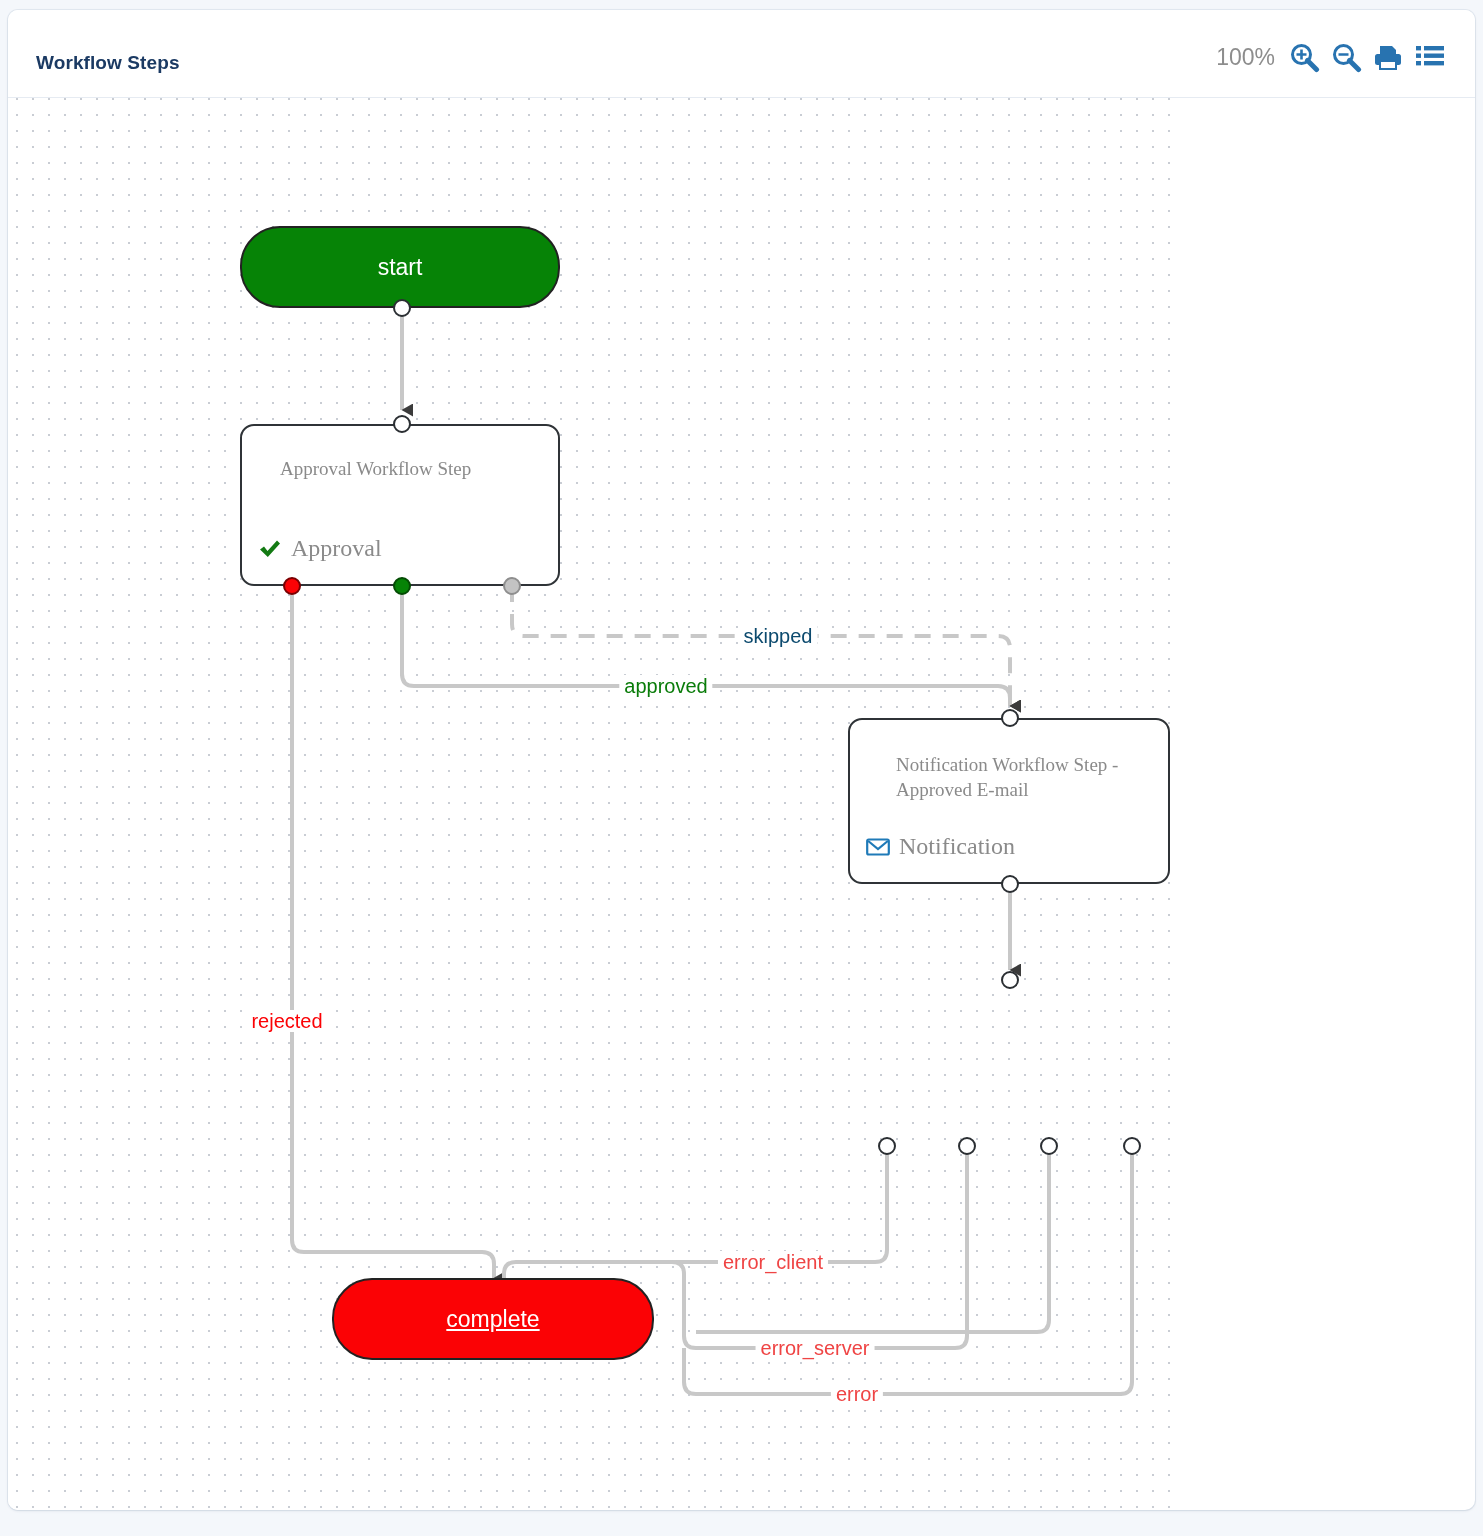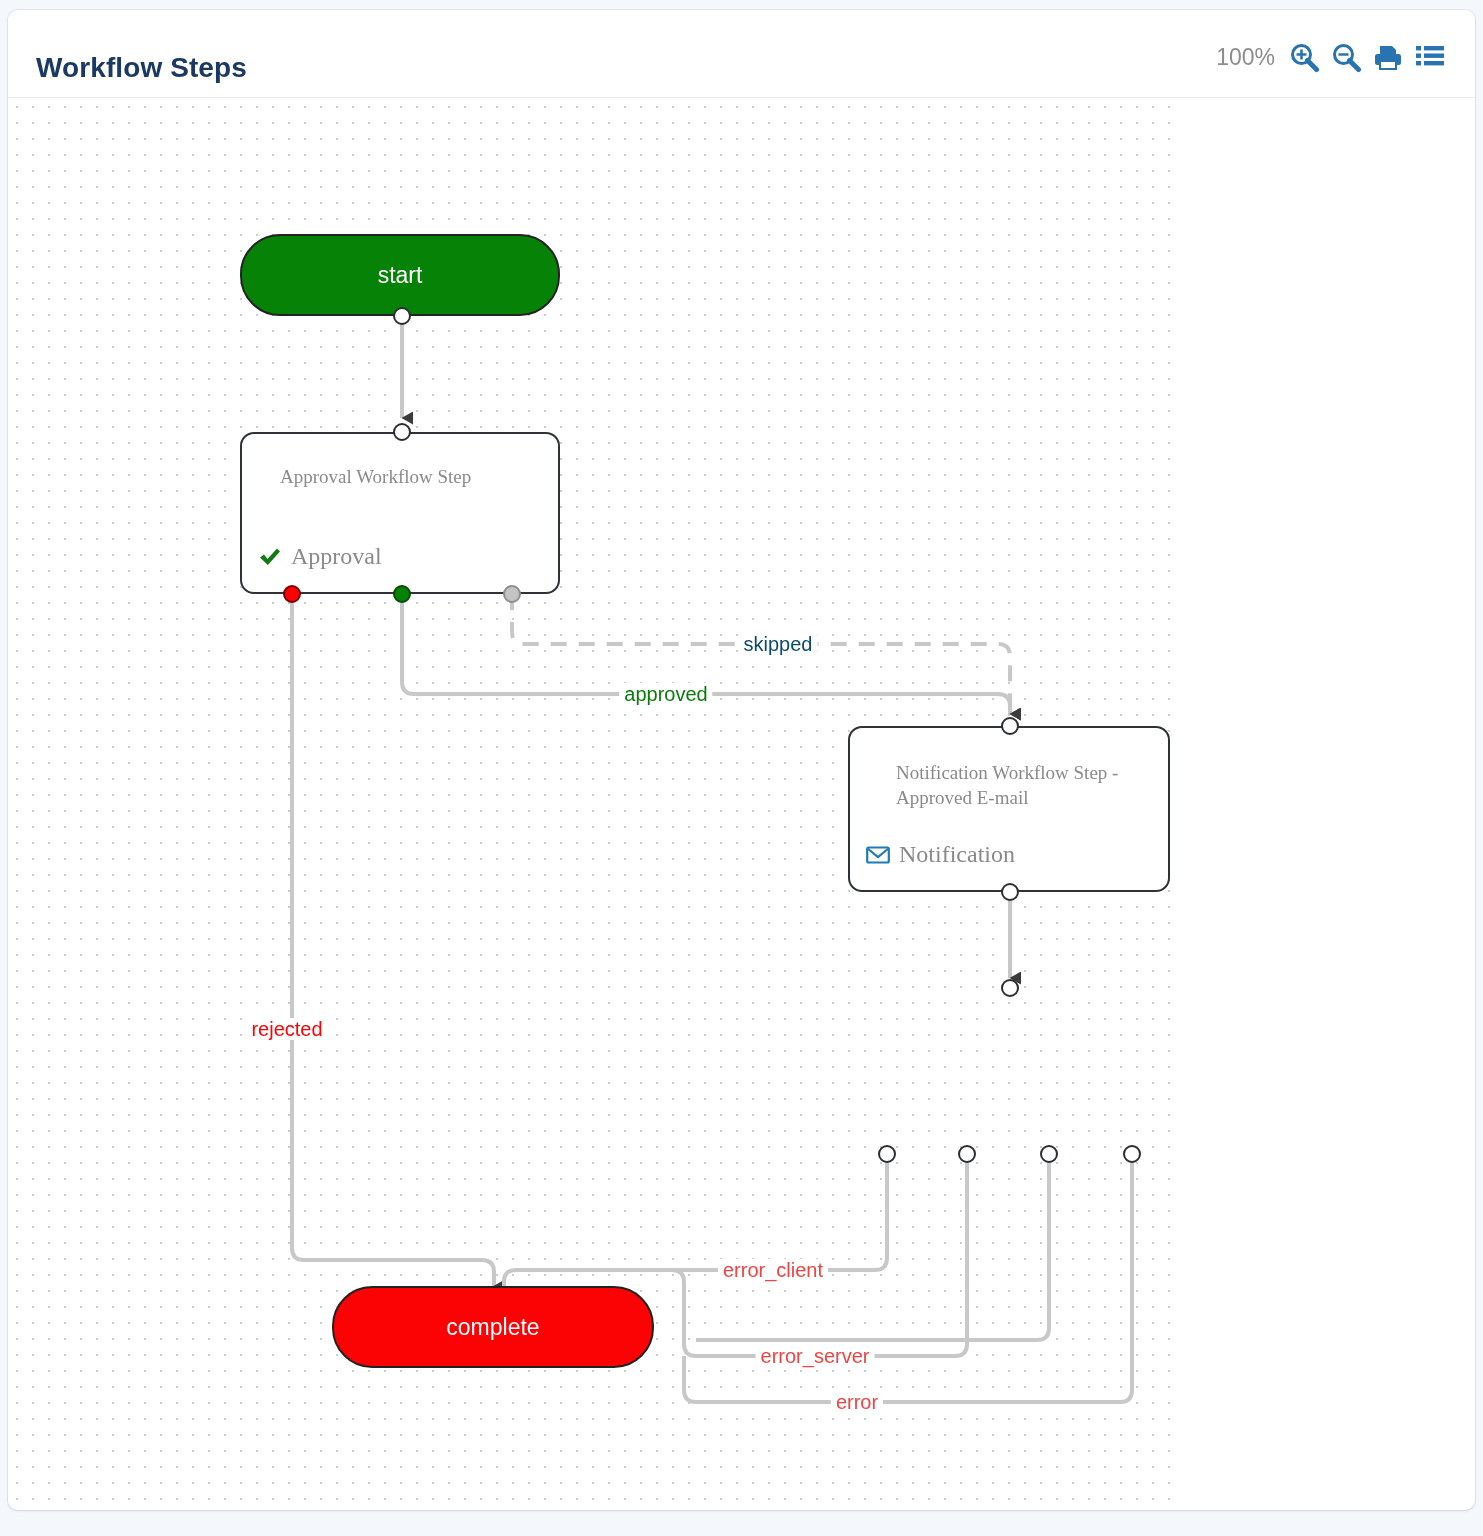--- a/index.html
+++ b/index.html
@@ -33,21 +33,21 @@
     width: 1467px;
     height: 88px;
     border-bottom: 1px solid #e6ebf2;
     background: #fff;
     box-sizing: border-box;
   }
   .card-title {
     position: absolute;
     left: 28px;
     top: 42px;
-    font-size: 28px;
+    font-size: 19px;
     font-weight: bold;
     color: #1b3a63;
     letter-spacing: .1px;
     white-space: nowrap;
   }
   .toolbar {
     position: absolute;
     right: 26px;
     top: 26px;
     height: 42px;
@@ -70,21 +70,21 @@
     align-items: center;
     justify-content: center;
     cursor: pointer;
   }
   .tb-icon svg { display: block; }
 
   
   .canvas {
     position: absolute;
     left: 0;
-    top: 96px;
+    top: 88px;
     width: 1163px;
     height: 1412px;
     background-color: #ffffff;
     background-image:
       radial-gradient(circle, #c9cdd4 1.1px, rgba(255,255,255,0) 1.2px);
     background-size: 16px 16px;
     background-position: 33px 25px;
     overflow: hidden;
   }
   .canvas .inner {
@@ -301,21 +301,21 @@
         </div>
         <div class="port" style="left:1002px; top:620px;"></div>
         <div class="port" style="left:1002px; top:786px;"></div>
 
         <div class="port" style="left:1002px; top:882px;"></div>
         <div class="port" style="left:879px;  top:1048px;"></div>
         <div class="port" style="left:959px;  top:1048px;"></div>
         <div class="port" style="left:1041px; top:1048px;"></div>
         <div class="port" style="left:1124px; top:1048px;"></div>
 
-        <div class="node node-terminal node-complete" style="left:324px; top:1180px; width:322px; height:82px;">
+        <div class="node node-terminal node-complete" style="left:324px; top:1180px; width:322px; height:82px;text-decoration:underline;">
           <span>complete</span>
         </div>
 
         <div class="edge-label lbl-grey" style="left:770px; top:538px;">skipped</div>
         <div class="edge-label lbl-green" style="left:658px; top:588px;">approved</div>
         <div class="edge-label lbl-red" style="left:279px; top:923px;">rejected</div>
         <div class="edge-label lbl-dark" style="left:765px; top:1164px;">error_client</div>
         <div class="edge-label lbl-dark" style="left:807px; top:1250px;">error_server</div>
         <div class="edge-label lbl-dark" style="left:849px; top:1296px;">error</div>
 

